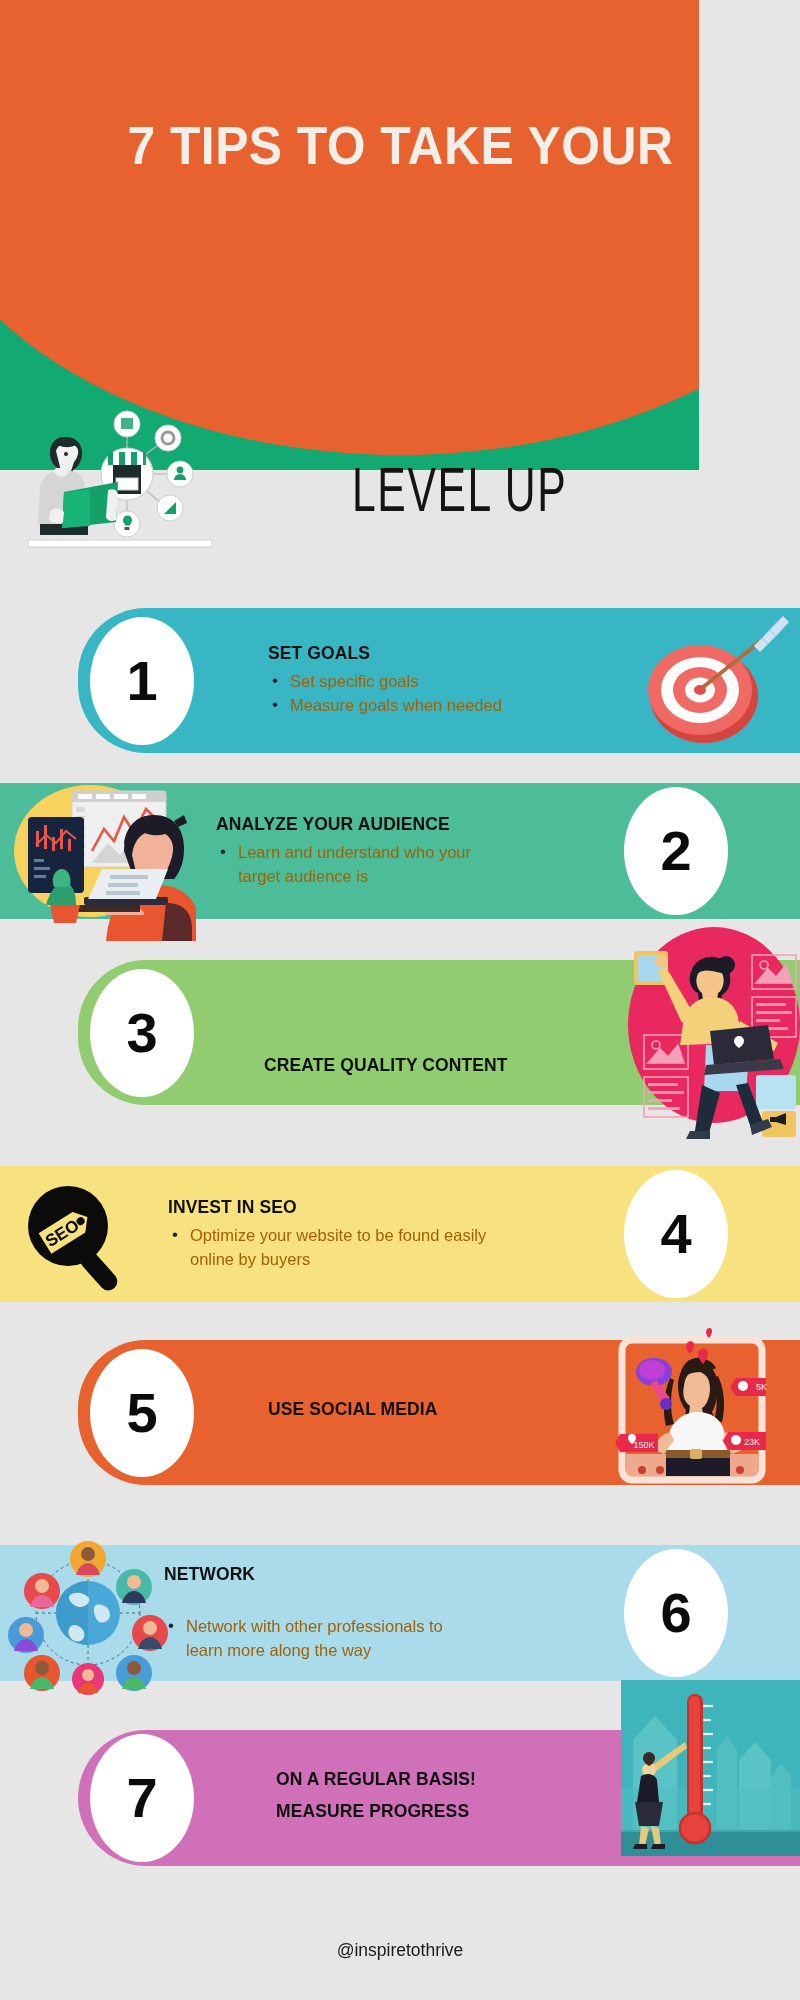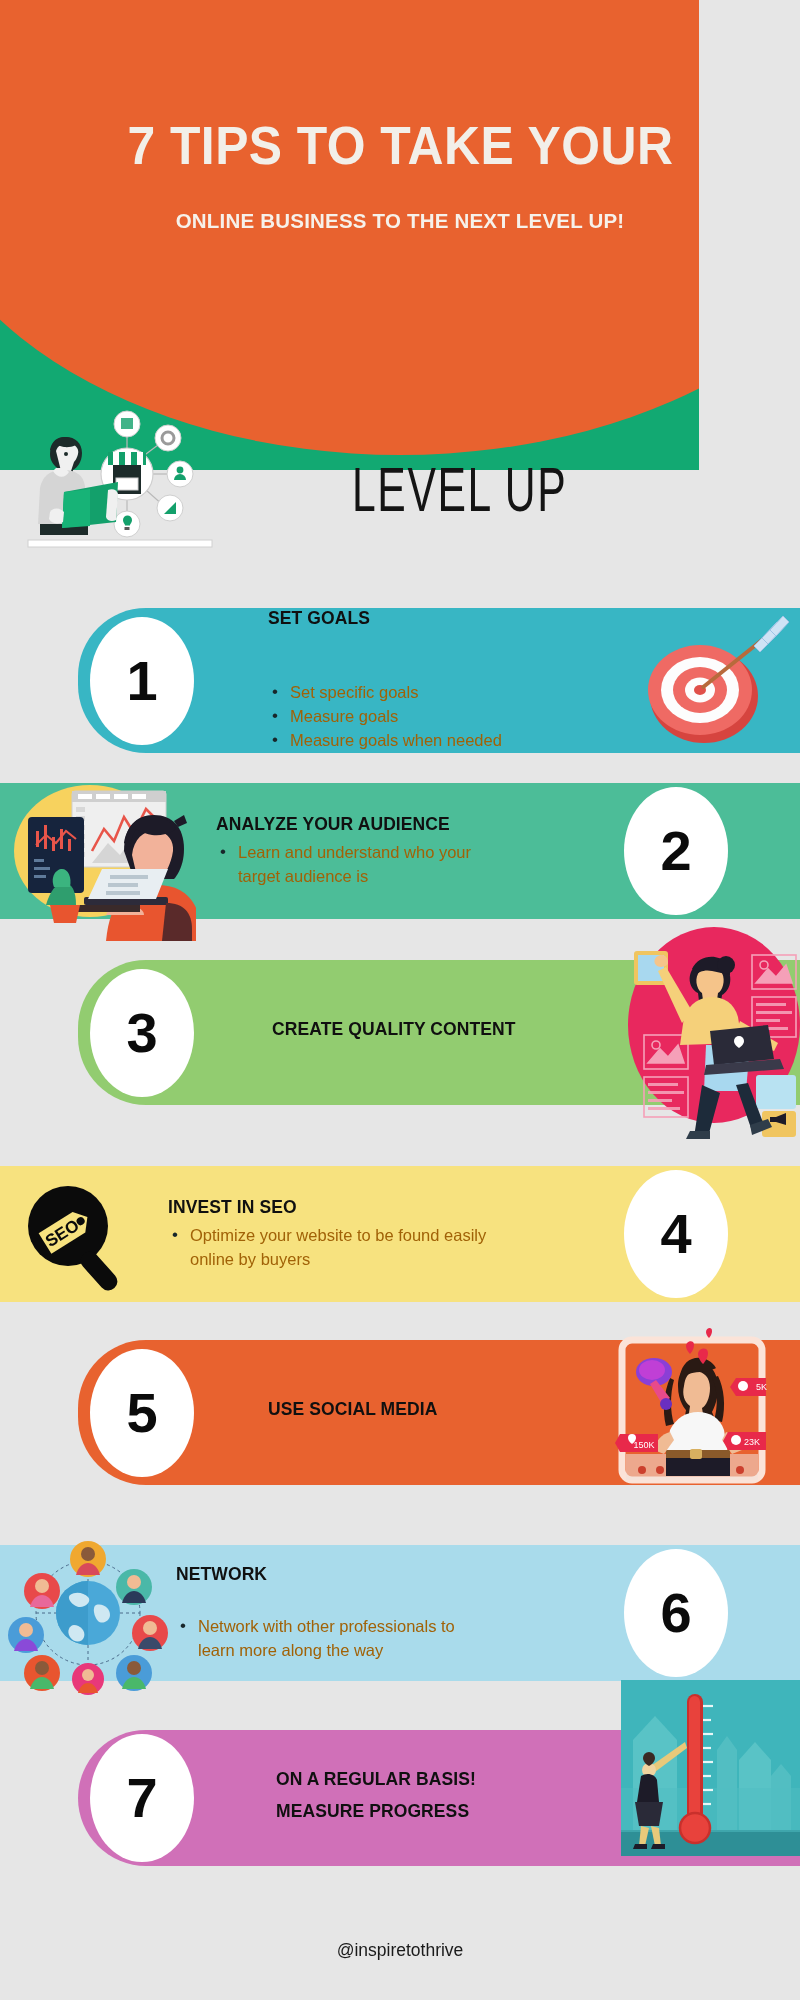--- a/index.html
+++ b/index.html
@@ -91,21 +91,20 @@
     text-align:center; font-size:17.5px; color:#1a1a1a;
   }
 </style>
 </head>
 <body>
 
 <div class="header-wrap">
   <div class="header-ellipse"></div>
   <div class="header-text">
     <div class="title-main">7 TIPS TO TAKE YOUR</div>
-    <div class="title-sub">ONLINE BUSINESS TO THE NEXT LEVEL UP!</div>
   </div>
 </div>
 
 <div class="hero">
   <div class="hero-illus">
     <svg width="200" height="160" viewBox="0 0 200 160">
       <g stroke="#b9b9b9" stroke-width="1.2" fill="none">
         <line x1="107" y1="48" x2="107" y2="30"></line>
         <line x1="122" y1="55" x2="142" y2="40"></line>
         <line x1="128" y1="72" x2="150" y2="72"></line>
@@ -151,25 +150,24 @@
     </svg>
   </div>
 </div>
 <div class="hero-title">LEVEL UP</div>
 
 <div class="row" id="row1" style="top:608px;height:145px;">
   <div class="band inset-left" style="background:#38b6c4;"></div>
   <div class="numcirc" style="left:90px;">
     <span>1</span>
   </div>
-  <div class="content" style="left:268px;width:340px;justify-content:space-between;">
+  <div class="content" style="left:268px;width:340px;">
     <div class="rtitle">SET GOALS</div>
     <ul class="bullets">
       <li>Set specific goals</li>
-      <li>Measure goals</li>
       <li>Measure goals when needed</li>
     </ul>
   </div>
   <div class="art" style="right:8px;top:2px;">
     <svg width="170" height="140" viewBox="0 0 170 140">
       <ellipse cx="82" cy="86" rx="54" ry="47" fill="#d6443f"></ellipse>
       <ellipse cx="78" cy="80" rx="52" ry="45" fill="#ef6a64"></ellipse>
       <ellipse cx="78" cy="80" rx="39" ry="33" fill="#fdfdfd"></ellipse>
       <ellipse cx="78" cy="80" rx="27" ry="23" fill="#ef6a64"></ellipse>
       <ellipse cx="78" cy="80" rx="15" ry="12.5" fill="#fdfdfd"></ellipse>
@@ -250,21 +248,21 @@
   <div class="numcirc" style="right:72px;">
     <span>2</span>
   </div>
 </div>
 
 <div class="row" id="row3" style="top:960px;height:145px;">
   <div class="band inset-left" style="background:#92cc70;"></div>
   <div class="numcirc" style="left:90px;">
     <span>3</span>
   </div>
-  <div class="content" style="left:272px;width:330px;">
+  <div class="content" style="left:264px;width:330px;margin-top:36px;">
     <div class="rtitle">CREATE QUALITY CONTENT</div>
   </div>
   <div class="art" style="right:0;top:-35px;">
     <svg width="190" height="215" viewBox="0 0 190 215">
       <ellipse cx="104" cy="100" rx="86" ry="98" fill="#e8285e"></ellipse>
       <g stroke="#f5a0b8" stroke-width="1.6" fill="none">
         <rect x="142" y="30" width="44" height="34"></rect>
           <path d="M146 58 L158 44 L166 52 L176 40 L182 58 Z" fill="#f5a0b8"></path>
           <circle cx="154" cy="40" r="4"></circle>
         <rect x="142" y="72" width="44" height="40"></rect>
@@ -428,21 +426,21 @@
           <path d="M22 156c2-8 7-12 12-12s10 4 12 12z" fill="#4ab86a"></path>
         <circle cx="80" cy="146" r="16" fill="#e8387a"></circle>
           <circle cx="80" cy="142" r="6" fill="#f0bb94"></circle>
           <path d="M70 160c2-7 6-10 10-10s8 3 10 10z" fill="#e8552f"></path>
         <circle cx="126" cy="140" r="18" fill="#4a9cd8"></circle>
           <circle cx="126" cy="135" r="7" fill="#8a5a3a"></circle>
           <path d="M114 156c2-8 7-12 12-12s10 4 12 12z" fill="#4ab86a"></path>
       </g>
     </svg>
   </div>
-  <div class="content" style="left:176px;width:320px;gap:24px;">
+  <div class="content" style="left:164px;width:320px;gap:24px;">
     <div class="rtitle">NETWORK</div>
     <ul class="bullets">
       <li>Network with other professionals to learn more along the way</li>
     </ul>
   </div>
   <div class="numcirc" style="right:72px;">
     <span>6</span>
   </div>
 </div>
 

